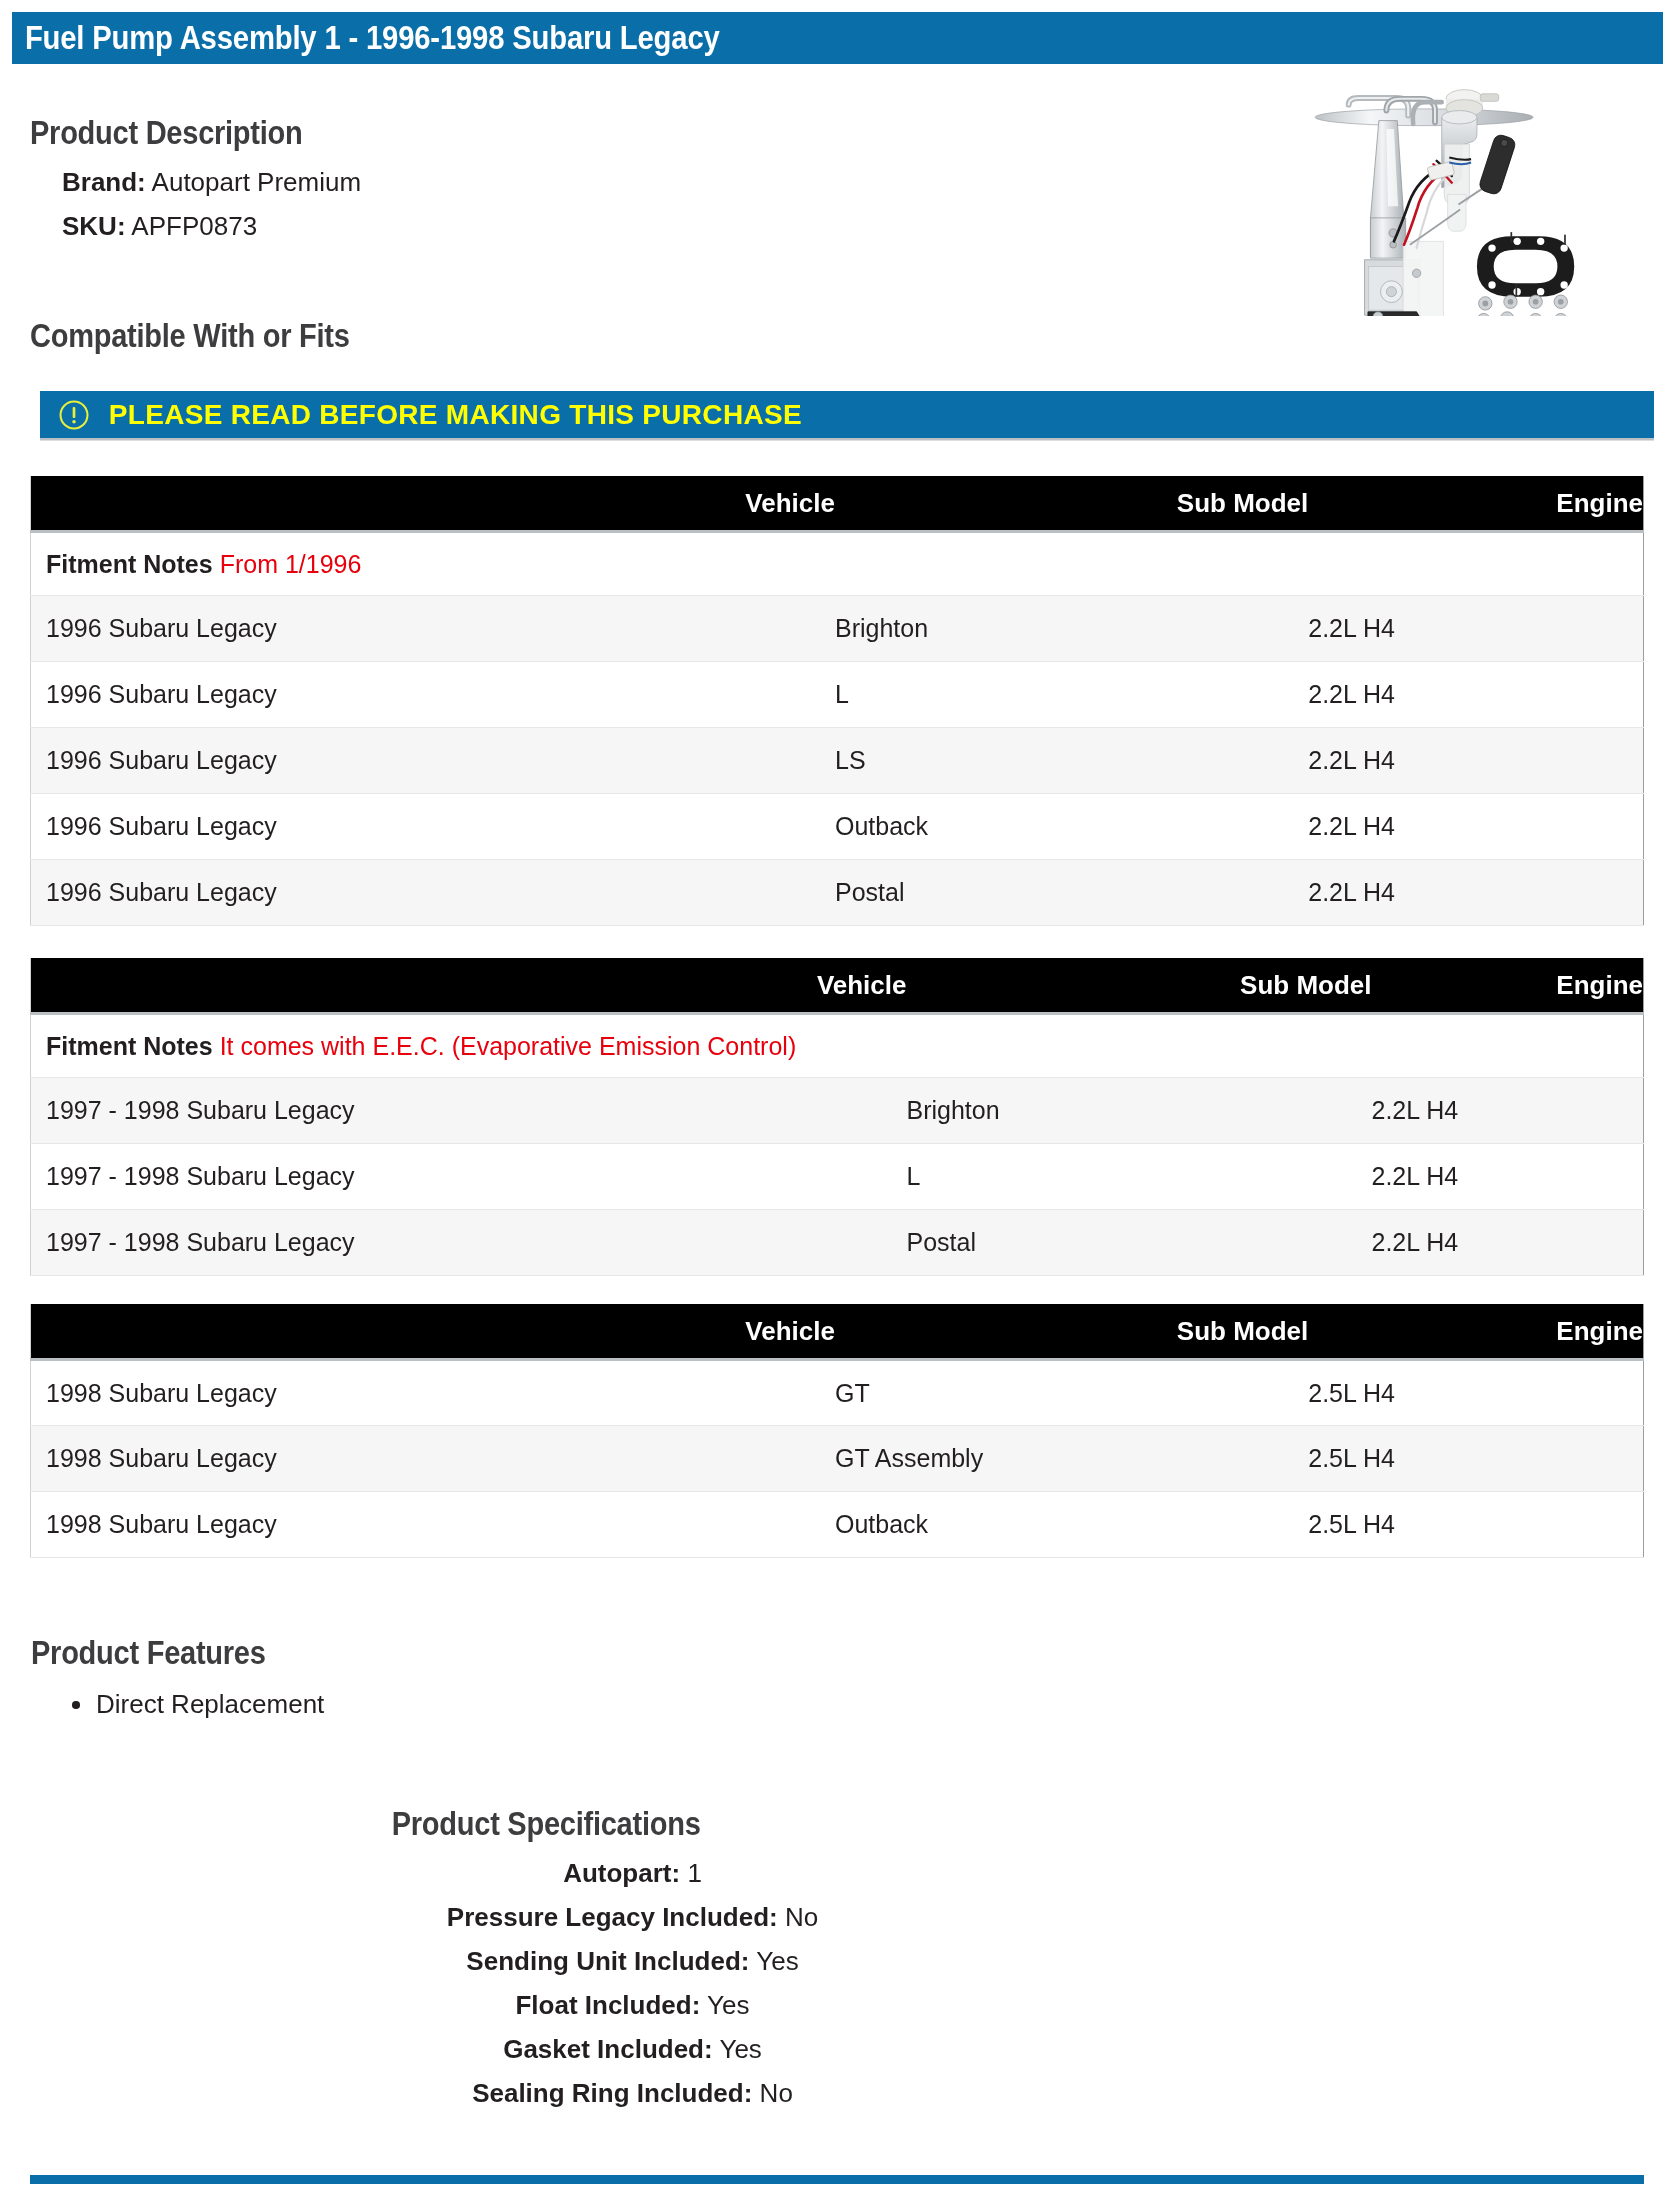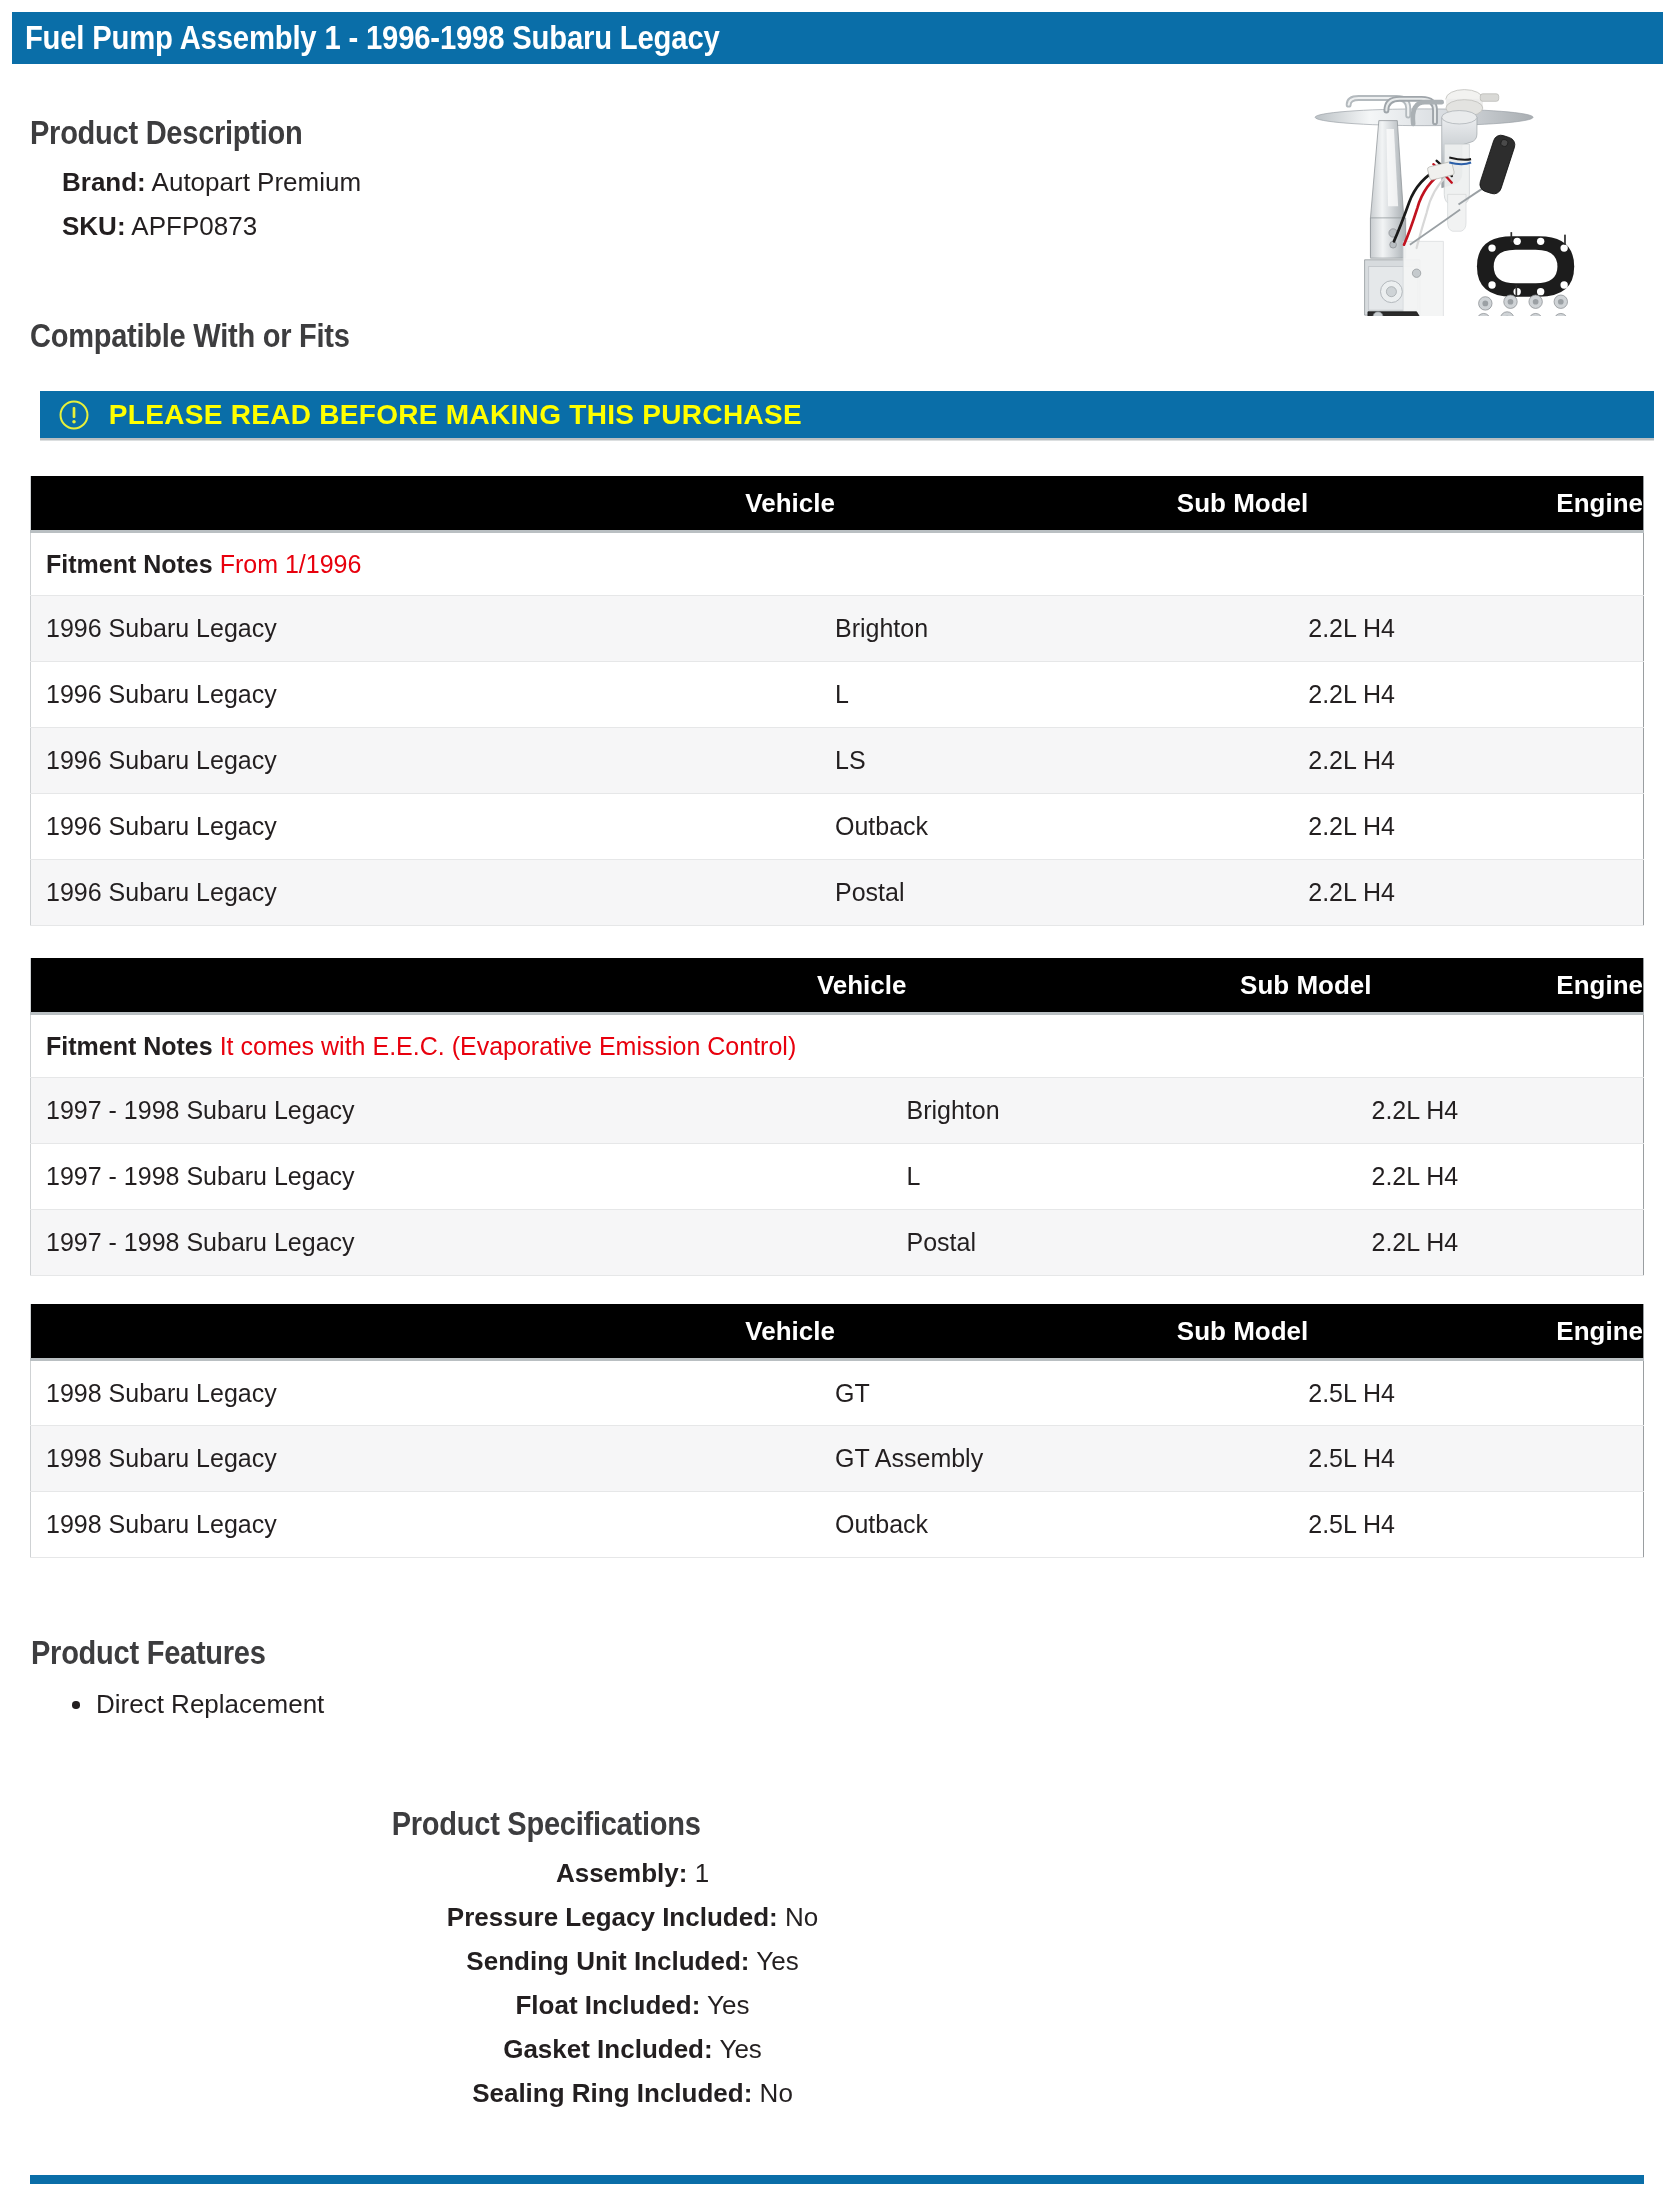--- a/index.html
+++ b/index.html
@@ -491,21 +491,21 @@
     <div class="section-heading">Product Features</div>
     <ul class="feature-list">
       <li>Direct Replacement</li>
     </ul>
   </div>
 
   <div class="specs-block">
     <div class="section-heading">Product Specifications</div>
     <div class="specs-list">
       <div class="kv-line">
-        <span class="k">Assembly:</span>
+        <span class="k">Autopart:</span>
         <span>1</span>
       </div>
       <div class="kv-line">
         <span class="k">Pressure Legacy Included:</span>
         <span>No</span>
       </div>
       <div class="kv-line">
         <span class="k">Sending Unit Included:</span>
         <span>Yes</span>
       </div>

